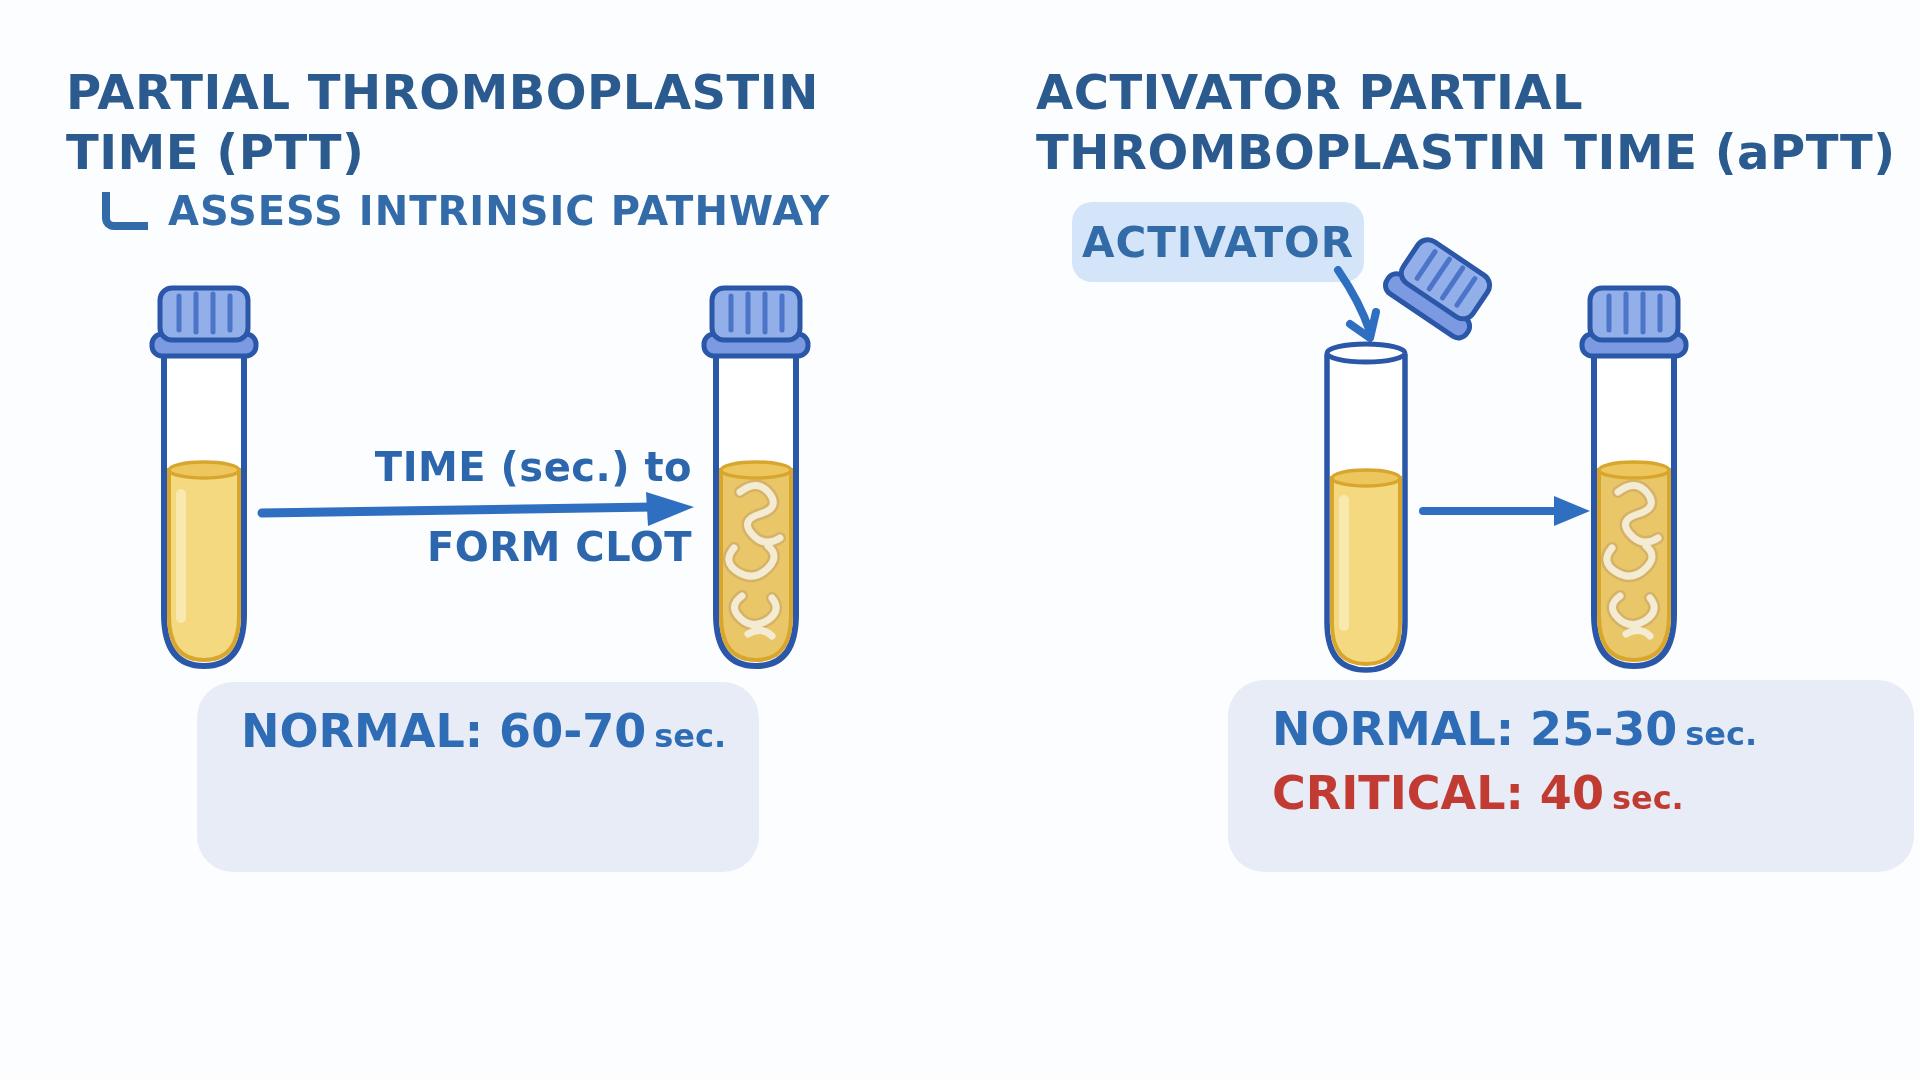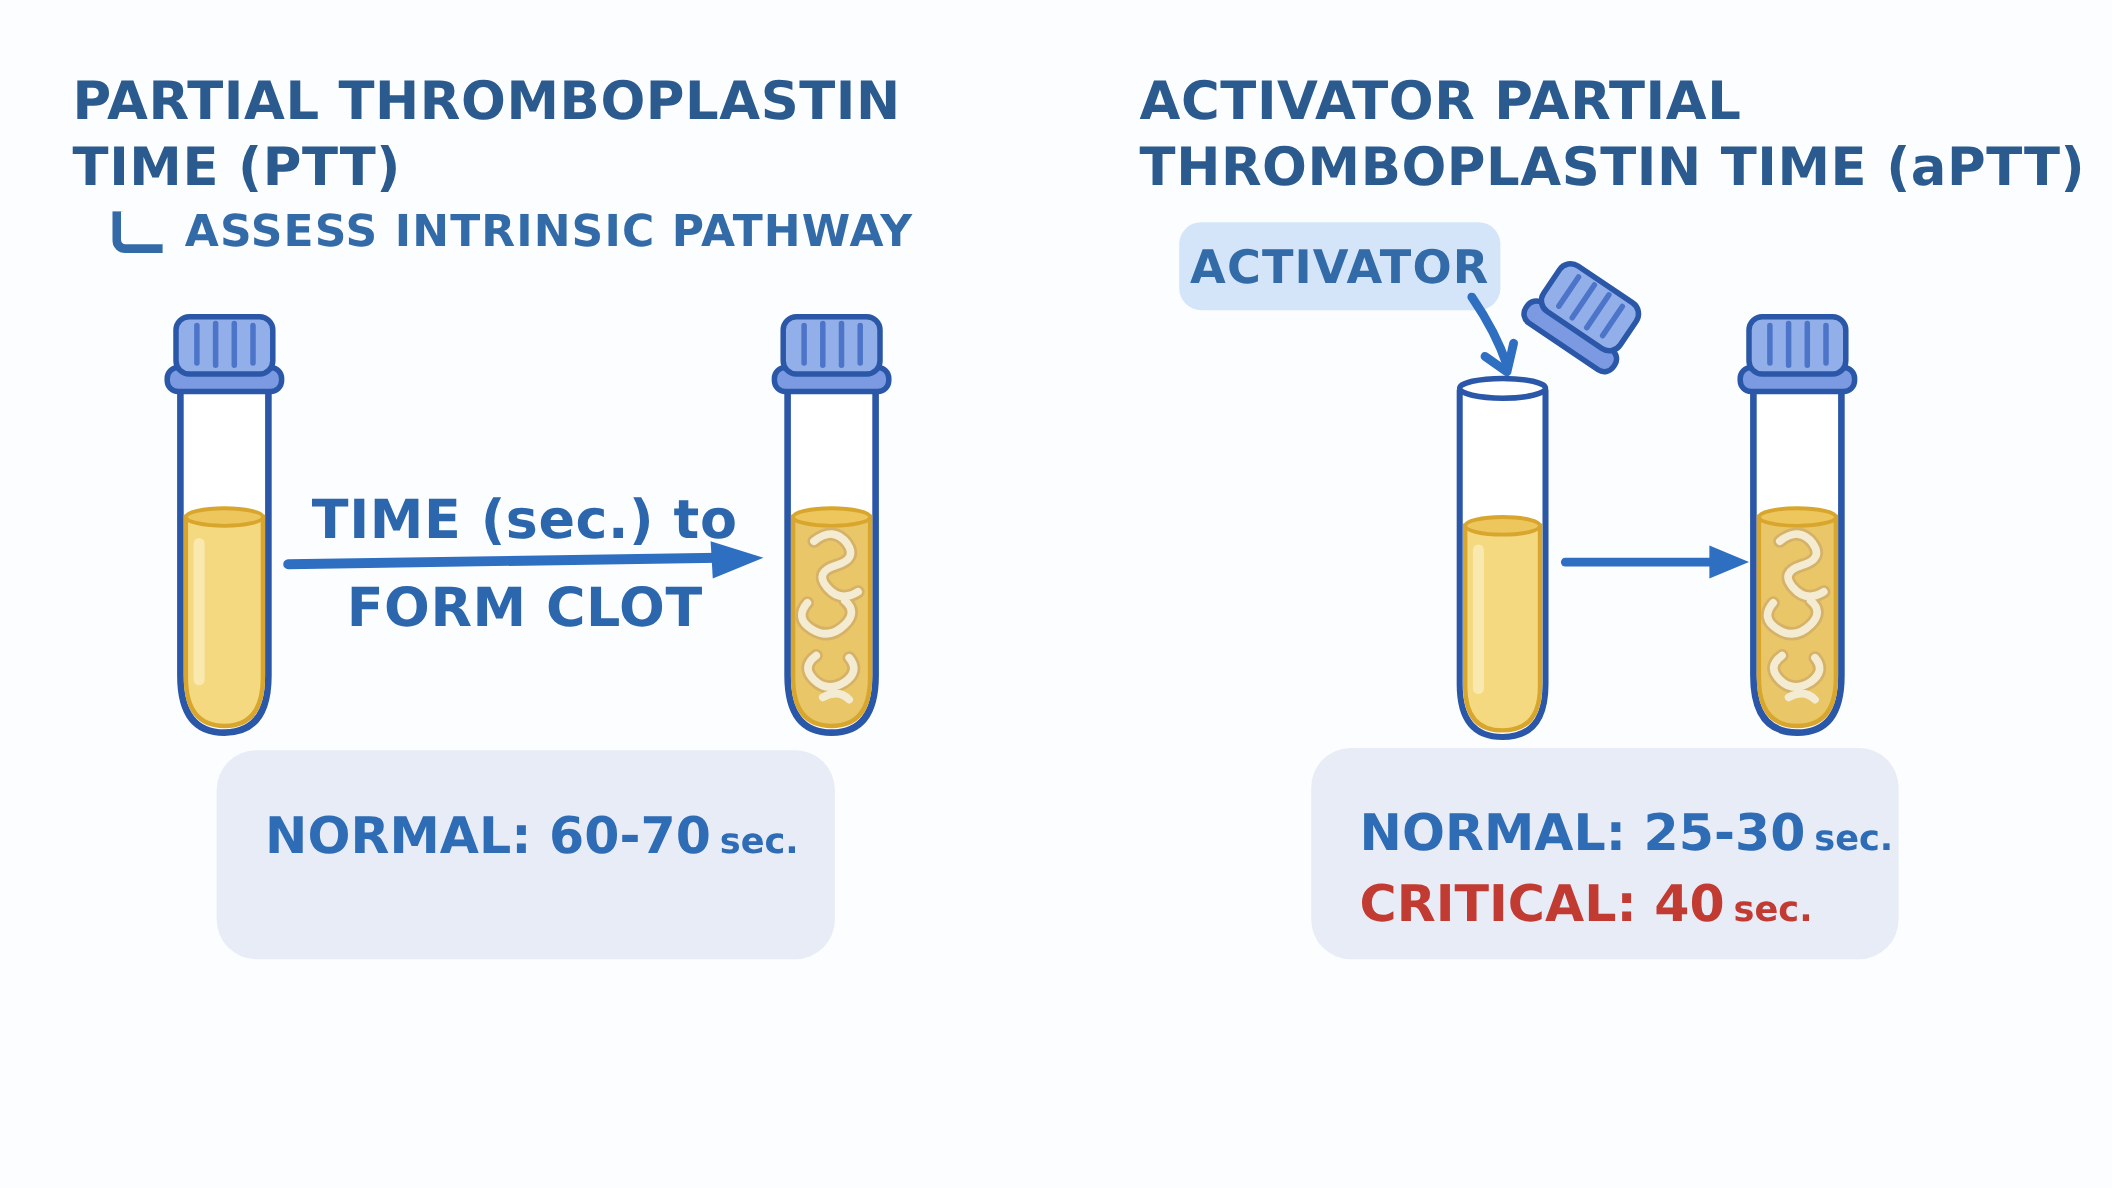--- a/index.html
+++ b/index.html
@@ -15,34 +15,34 @@
   }
   .note{display:flex;align-items:flex-start;color:var(--note-blue,#336ba8);padding-left:14px;}
   .bracket{
     display:inline-block;width:38px;height:30px;margin:4px 20px 0 0;
     border-left:8px solid var(--note-blue,#336ba8);
     border-bottom:8px solid var(--note-blue,#336ba8);
     border-bottom-left-radius:12px;
   }
   .note-text{font-size:40px;font-weight:800;letter-spacing:1px;}
   .arrow-label{
-    width:430px;text-align:center;font-size:49px;font-weight:800;
+    width:430px;text-align:right;font-size:40px;font-weight:800;
     color:var(--text-blue,#2c66ad);letter-spacing:.5px;
   }
   .pill{
     display:flex;align-items:center;justify-content:center;
     background:var(--pill-bg,#d4e5f9);border-radius:20px;
     font-size:42px;font-weight:800;color:var(--note-blue,#336ba8);letter-spacing:1px;
   }
   .ref-box{
     background:var(--box-bg,#e8ecf6);border-radius:36px;
     box-sizing:border-box;padding:26px 20px 0 44px;
   }
   .ref-line{font-size:46px;font-weight:800;line-height:1.0;white-space:nowrap;}
-  .ref-line.normal{color:var(--value-blue,#2e6cb5);margin-top:28px;}
+  .ref-line.normal{color:var(--value-blue,#2e6cb5);}
   .ref-line.critical{color:var(--critical-red,#c13b33);margin-top:18px;}
   .unit{font-size:32px;font-weight:800;margin-left:8px;}
   
   .cap-top{fill:var(--cap-light,#92afe9);stroke:var(--outline-blue,#2b57a8);stroke-width:5;}
   .cap-flange{fill:var(--cap-mid,#7b9ae2);stroke:var(--outline-blue,#2b57a8);stroke-width:5;}
   .cap-rib{stroke:var(--cap-rib,#3f6ac2);stroke-width:5;stroke-linecap:round;fill:none;opacity:.85;}
   .tube-body{fill:#ffffff;stroke:var(--outline-blue,#2b57a8);stroke-width:6;stroke-linejoin:round;}
   .mouth{fill:#ffffff;stroke:var(--outline-blue,#2b57a8);stroke-width:5;}
   .liquid{fill:var(--liquid-yellow,#f5d981);stroke:var(--liquid-outline,#d8a62c);stroke-width:4;}
   .liquid.clotty{fill:var(--clot-base,#e9c668);}
@@ -153,21 +153,21 @@
         <path class="clot" d="M40,208 q18,-14 30,2 q10,14 -10,20 q-20,6 -8,20 q12,14 28,4"></path>
         <path class="clot" d="M34,264 q-12,14 4,24 q16,10 30,-4 q12,-12 0,-22"></path>
         <path class="clot" d="M42,312 q-14,10 -2,22 q12,12 28,2 q14,-10 4,-22"></path>
         <path class="clot" d="M48,350 q14,-8 24,2"></path>
       </g>
       <rect class="cap-flange" x="4" y="50" width="104" height="22" rx="10"></rect>
       <rect class="cap-top" x="12" y="4" width="88" height="52" rx="12"></rect>
       <path class="cap-rib" d="M31,12 V46 M48,10 V48 M65,10 V48 M82,12 V46"></path>
     </svg>
 
-    <div class="ref-box abs" style="left:1192px;top:680px;width:534px;height:192px;">
+    <div class="ref-box abs" style="left:1228px;top:680px;width:686px;height:192px;">
       <div class="ref-line normal">
         <span>NORMAL: 25-30</span><span class="unit">sec.</span>
       </div>
       <div class="ref-line critical">
         <span>CRITICAL: 40</span><span class="unit">sec.</span>
       </div>
     </div>
   </section>
 
 </div>

